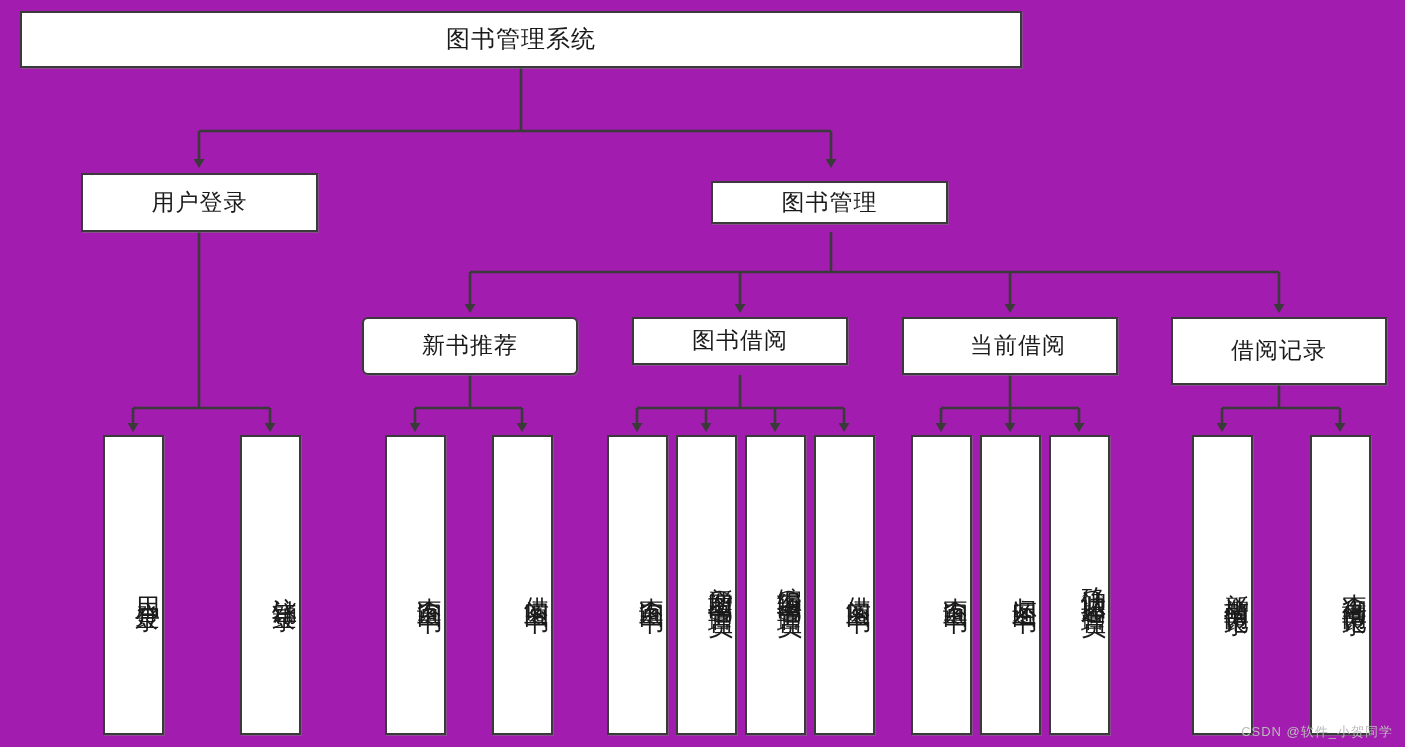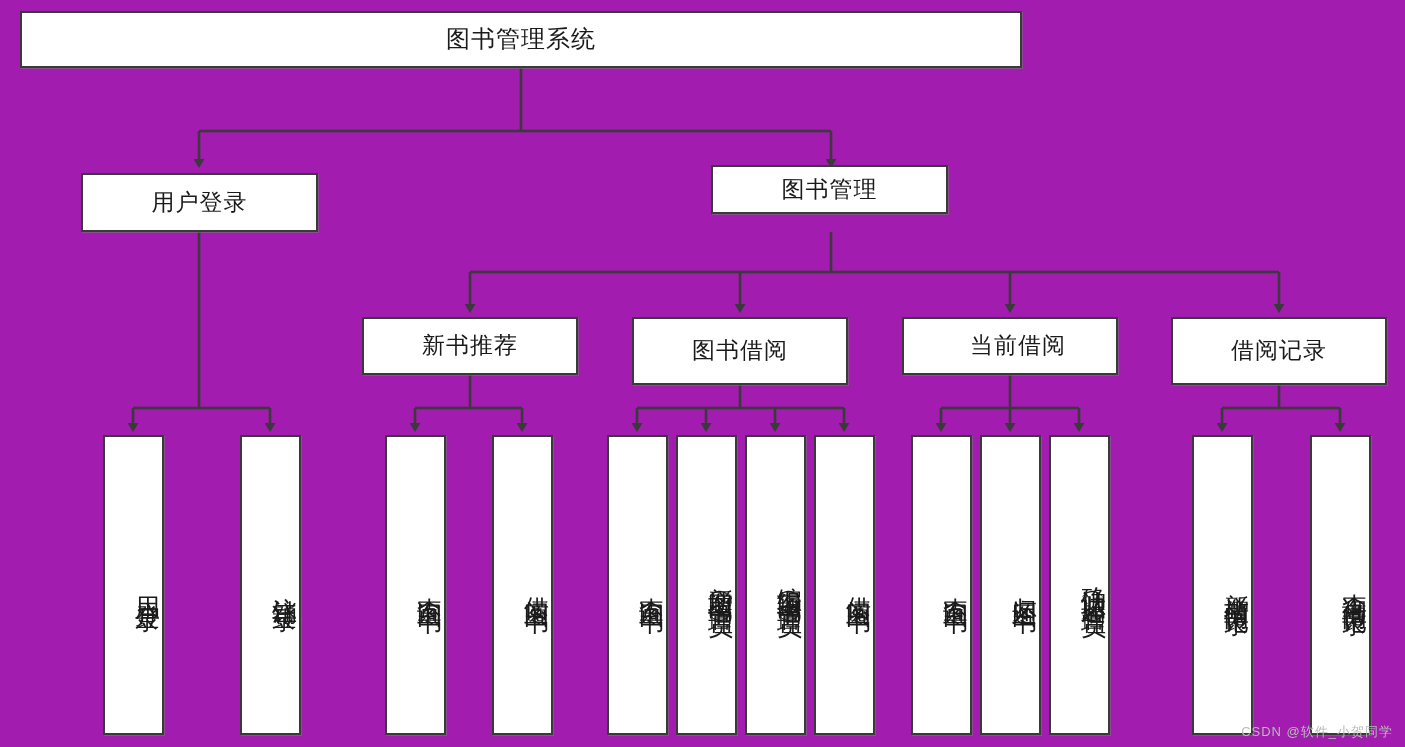--- a/index.html
+++ b/index.html
@@ -119,24 +119,24 @@
       <path d="M1222,408 L1340,408"></path>
       <path d="M1222,408 L1222,424" marker-end="url(#arrow)"></path>
       <path d="M1340,408 L1340,424" marker-end="url(#arrow)"></path>
 
     </g>
   </svg>
 
   <div class="node h root" style="left:20px; top:11px; width:1002px; height:57px;">图书管理系统</div>
 
   <div class="node h" style="left:81px; top:173px; width:237px; height:59px;">用户登录</div>
-  <div class="node h" style="left:711px; top:165px; width:237px; height:49px;">图书管理</div>
+  <div class="node h" style="left:711px; top:181px; width:237px; height:43px;">图书管理</div>
 
-  <div class="node h" style="left:362px; top:317px; width:216px; height:58px;">新书推荐</div>
-  <div class="node h" style="left:632px; top:317px; width:216px; height:68px;">图书借阅</div>
+  <div class="node h" style="left:362px; top:317px; width:216px; height:58px;border-radius:6px;">新书推荐</div>
+  <div class="node h" style="left:632px; top:317px; width:216px; height:48px;">图书借阅</div>
   <div class="node h" style="left:902px; top:317px; width:216px; height:58px;padding-left:16px;">当前借阅</div>
   <div class="node h" style="left:1171px; top:317px; width:216px; height:68px;">借阅记录</div>
 
   <div class="node leaf" style="left:103px; top:435px; width:61px; height:300px;">用户登录</div>
   <div class="node leaf" style="left:240px; top:435px; width:61px; height:300px;">注销登录</div>
 
   <div class="node leaf" style="left:385px; top:435px; width:61px; height:300px;">查询图书</div>
   <div class="node leaf" style="left:492px; top:435px; width:61px; height:300px;">借阅图书</div>
 
   <div class="node leaf" style="left:607px; top:435px; width:61px; height:300px;">查询图书</div>

